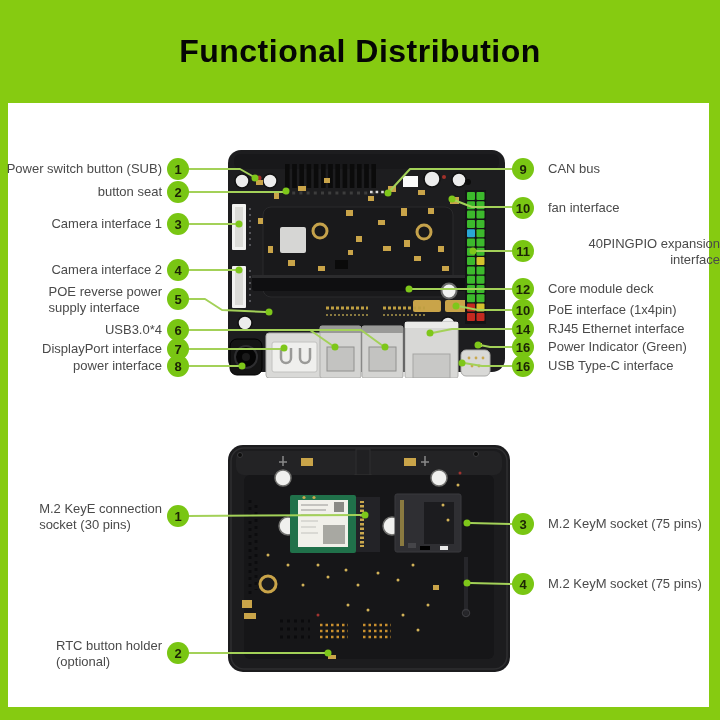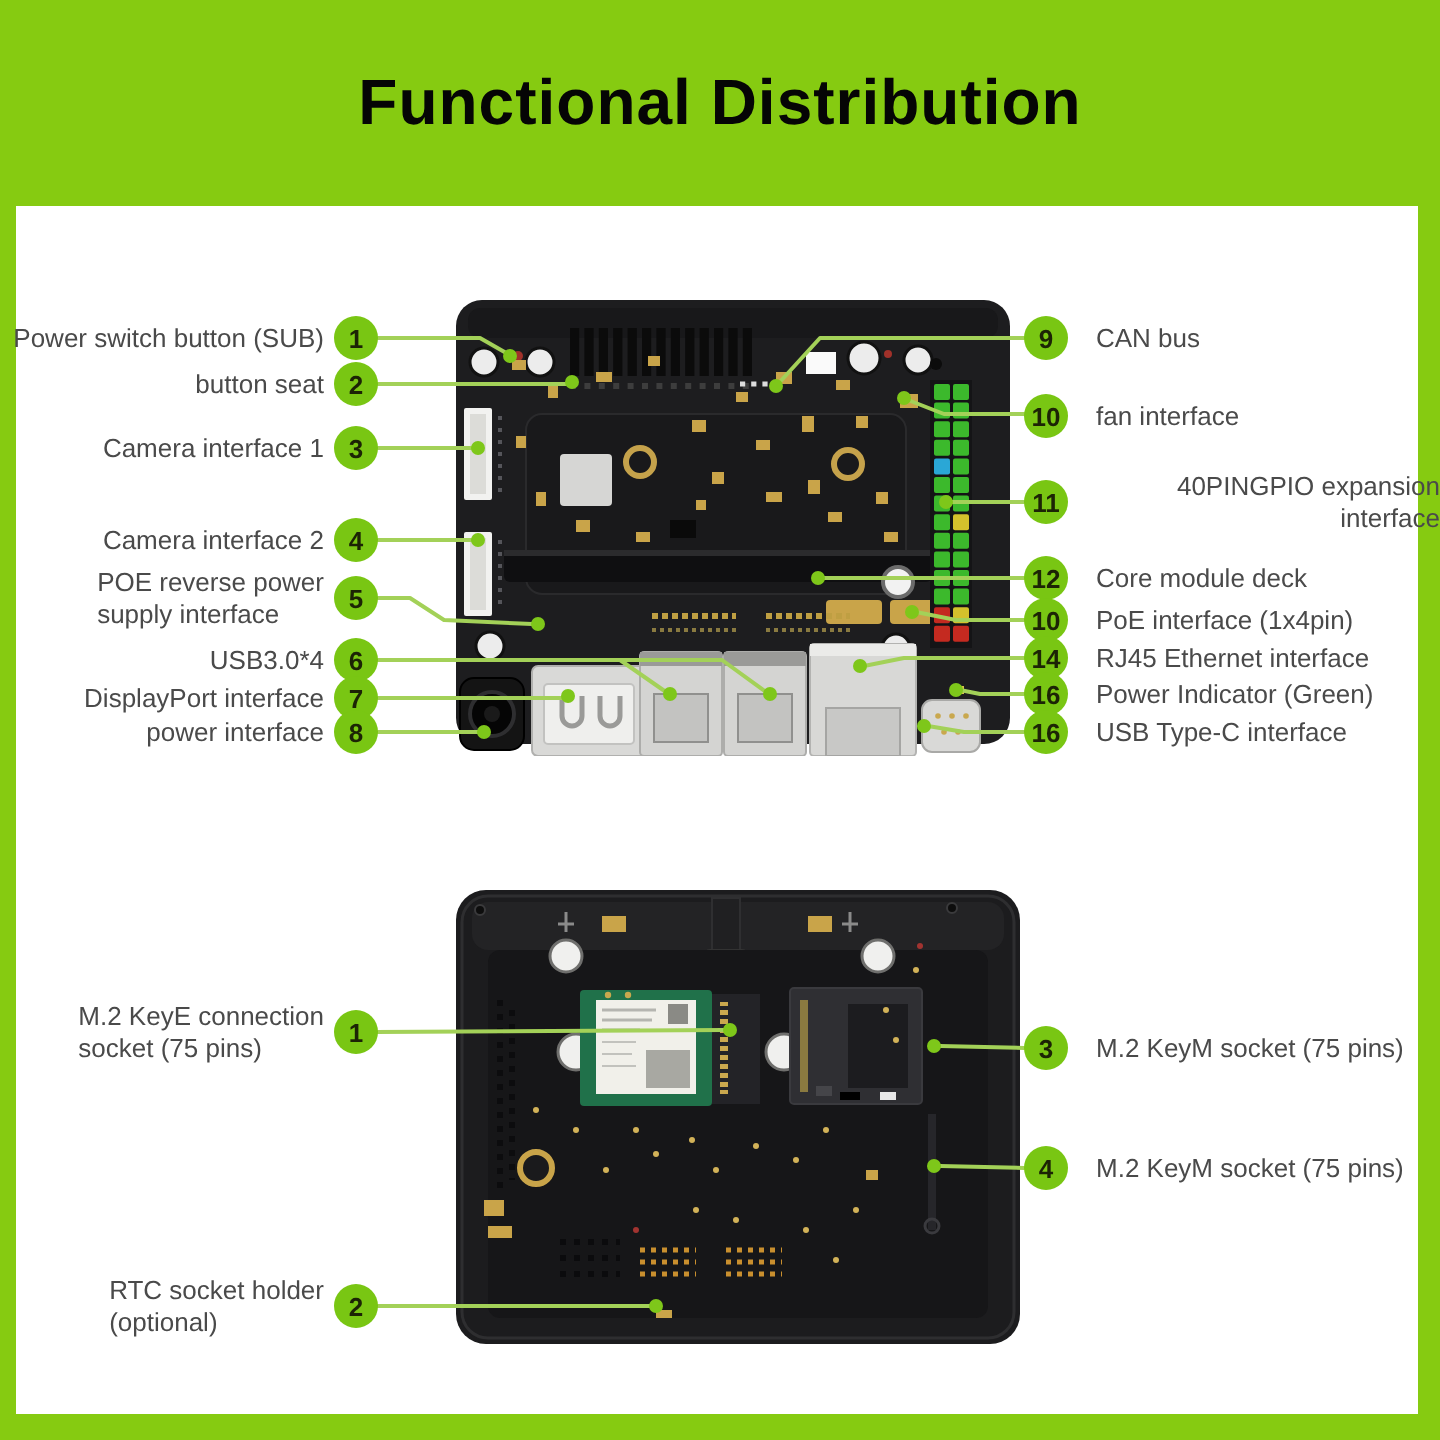--- a/index.html
+++ b/index.html
@@ -380,17 +380,17 @@
 <div class="lab l" style="top:366px">power interface</div>
 <div class="lab r" style="top:169px">CAN bus</div>
 <div class="lab r" style="top:208px">fan interface</div>
 <div class="lab r" style="top:251px">40PINGPIO expansion interface</div>
 <div class="lab r" style="top:289px">Core module deck</div>
 <div class="lab r" style="top:310px">PoE interface (1x4pin)</div>
 <div class="lab r" style="top:329px">RJ45 Ethernet interface</div>
 <div class="lab r" style="top:347px">Power Indicator (Green)</div>
 <div class="lab r" style="top:366px">USB Type-C interface</div>
 <div class="lab l" style="top:516px">M.2 KeyE connection
-socket (75 pins)</div>
-<div class="lab l" style="top:653px">RTC socket holder
+socket (30 pins)</div>
+<div class="lab l" style="top:653px">RTC button holder
 (optional)</div>
 <div class="lab r" style="top:524px">M.2 KeyM socket (75 pins)</div>
 <div class="lab r" style="top:584px">M.2 KeyM socket (75 pins)</div>
 
 </body></html>

